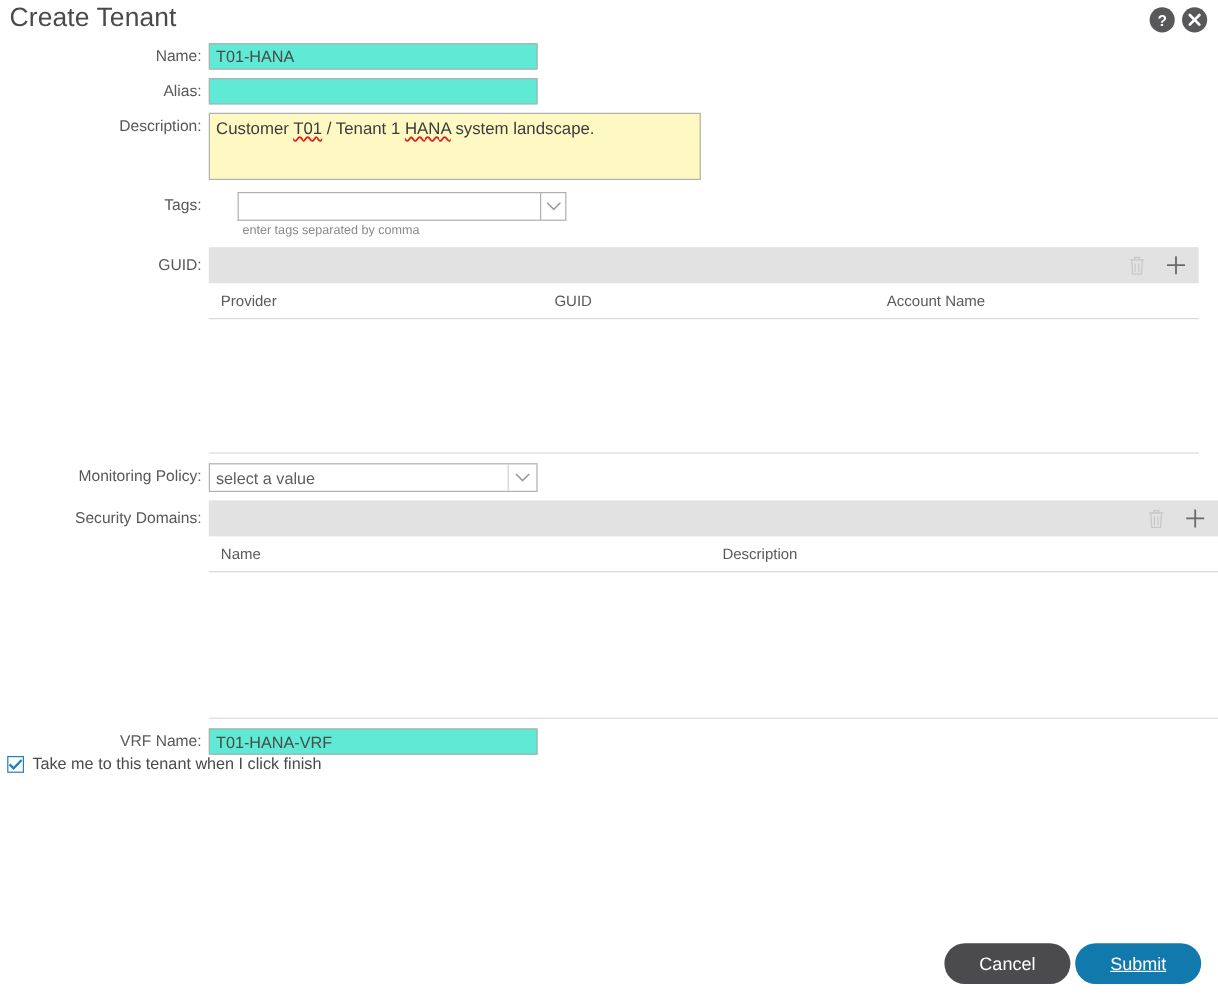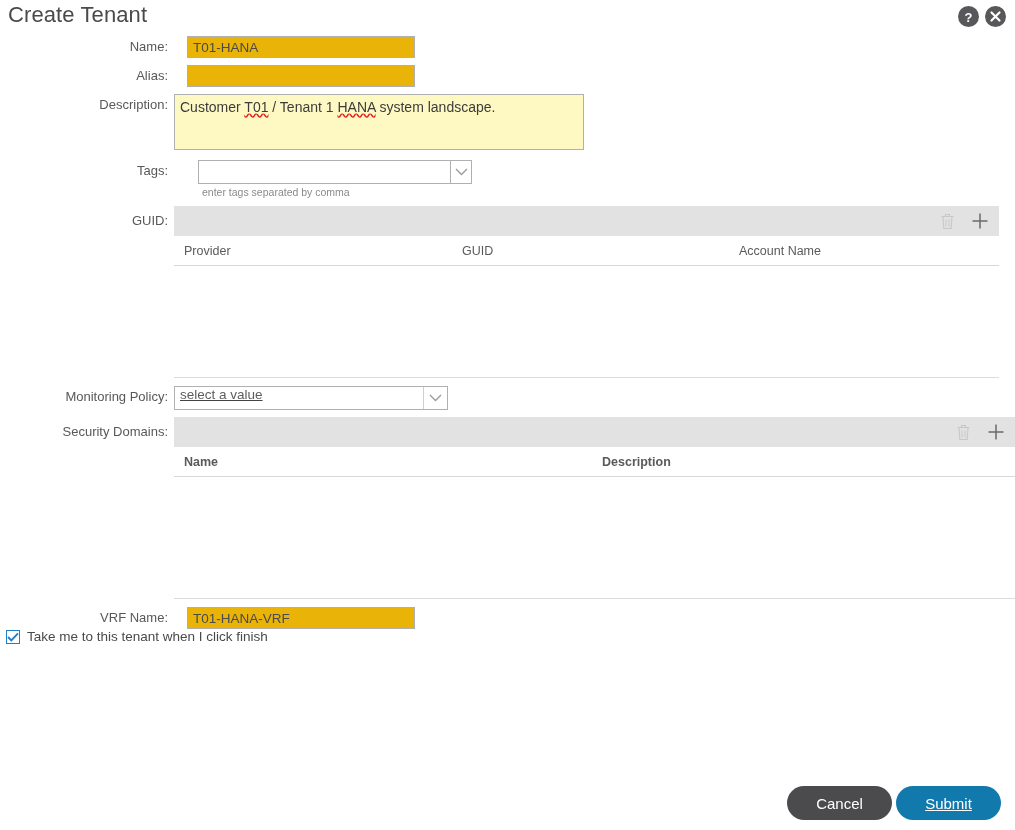--- a/index.html
+++ b/index.html
@@ -65,30 +65,29 @@
     padding-right: 6px;
     font-size: 13px;
     color: #58585b;
     line-height: 22px;
     flex: 0 0 174px;
     white-space: nowrap;
   }
   .field { flex: 1 1 auto; }
 
   input.txt {
-    width: 228px;
+    width: 274px;
     height: 22px;
     border: 1px solid #b0b0b0;
     padding: 2px 5px;
     font-size: 13.5px;
     font-family: "Liberation Sans", sans-serif;
     color: #4a4a4a;
-    background: #eab308;
+    background: #5eead4;
     outline: none;
-    margin-left: 13px;
   }
   .desc-box {
     width: 410px;
     height: 56px;
     border: 1px solid #b0b0b0;
     background: #fef9c3;
     padding: 3px 5px;
     font-size: 14px;
     color: #3c3c3c;
     line-height: 18px;
@@ -136,22 +135,22 @@
     margin-left: 4px;
   }
 
   
   .select-box {
     width: 274px;
     height: 24px;
     border: 1px solid #b0b0b0;
     background: #fff;
     display: flex;
-    cursor: pointer;
-    text-decoration: underline;
+    align-items: center;
+    cursor: pointer;
   }
   .select-value {
     flex: 1 1 auto;
     padding-left: 5px;
     font-size: 13.5px;
     color: #5d5d5d;
   }
   .select-arrow {
     width: 24px;
     height: 22px;
@@ -331,21 +330,21 @@
           <svg width="13" height="8" viewBox="0 0 13 8" aria-hidden="true">
             <path d="M1 1 L6.5 6.5 L12 1" fill="none" stroke="#9a9a9a" stroke-width="1.3"></path>
           </svg>
         </div>
       </div>
     </div>
   </div>
 
   <div class="row" style="margin-bottom:0;">
     <div class="label" style="line-height:30px;">Security Domains:</div>
-    <div class="field" style="font-weight:bold;">
+    <div class="field" style="">
       <div class="table-block">
         <div class="table-toolbar">
           <div class="tb-icon disabled">
             <svg width="15" height="17" viewBox="0 0 15 17" aria-hidden="true">
               <path d="M1.5 3.5 h12 M5.5 3.5 v-2 h4 v2 M3 3.5 l0.8 12 h7.4 l0.8 -12" fill="none" stroke="#c8c8c8" stroke-width="1.1"></path>
               <path d="M6 6.5 v7 M9 6.5 v7" stroke="#c8c8c8" stroke-width="1"></path>
             </svg>
           </div>
           <div class="tb-icon">
             <svg width="18" height="18" viewBox="0 0 18 18" aria-hidden="true">

